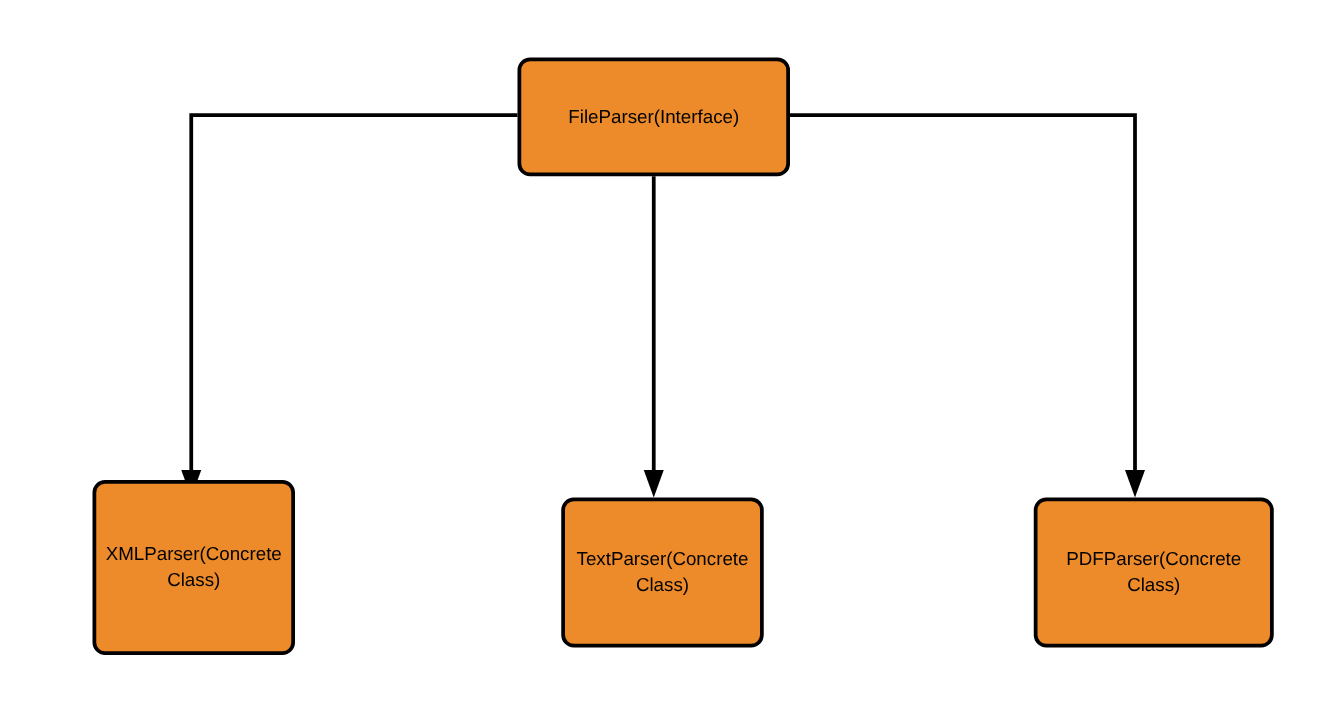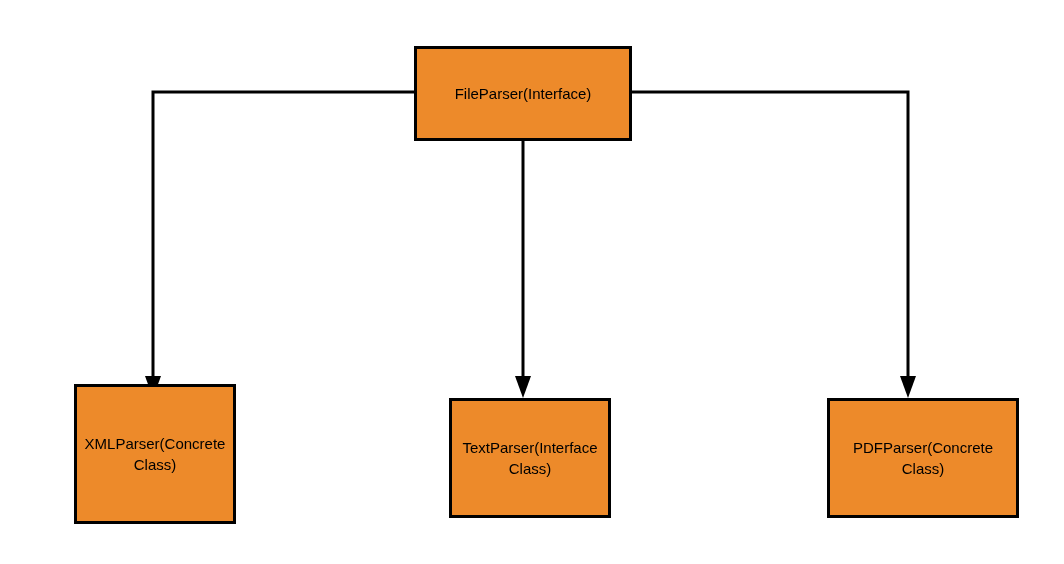--- a/index.html
+++ b/index.html
@@ -23,21 +23,21 @@
     left: 0;
     top: 0;
     width: 1064px;
     height: 564px;
   }
   .node {
     position: absolute;
     box-sizing: border-box;
     background: #ED8A2A;
     border: 3px solid #000000;
-    border-radius: 0;
+    border-radius: 10px;
     display: flex;
     align-items: center;
     justify-content: center;
     z-index: 2;
   }
   .node-label {
     font-family: "Liberation Sans", sans-serif;
     font-size: 15px;
     line-height: 21px;
     color: #000000;
@@ -98,20 +98,20 @@
 
   <div class="node" id="node-interface">
     <span class="node-label">FileParser(Interface)</span>
   </div>
 
   <div class="node" id="node-xml">
     <span class="node-label wrapped">XMLParser(Concrete Class)</span>
   </div>
 
   <div class="node" id="node-text">
-    <span class="node-label wrapped">TextParser(Interface Class)</span>
+    <span class="node-label wrapped">TextParser(Concrete Class)</span>
   </div>
 
   <div class="node" id="node-pdf">
     <span class="node-label wrapped">PDFParser(Concrete Class)</span>
   </div>
 
 </div>
 
 </body></html>

